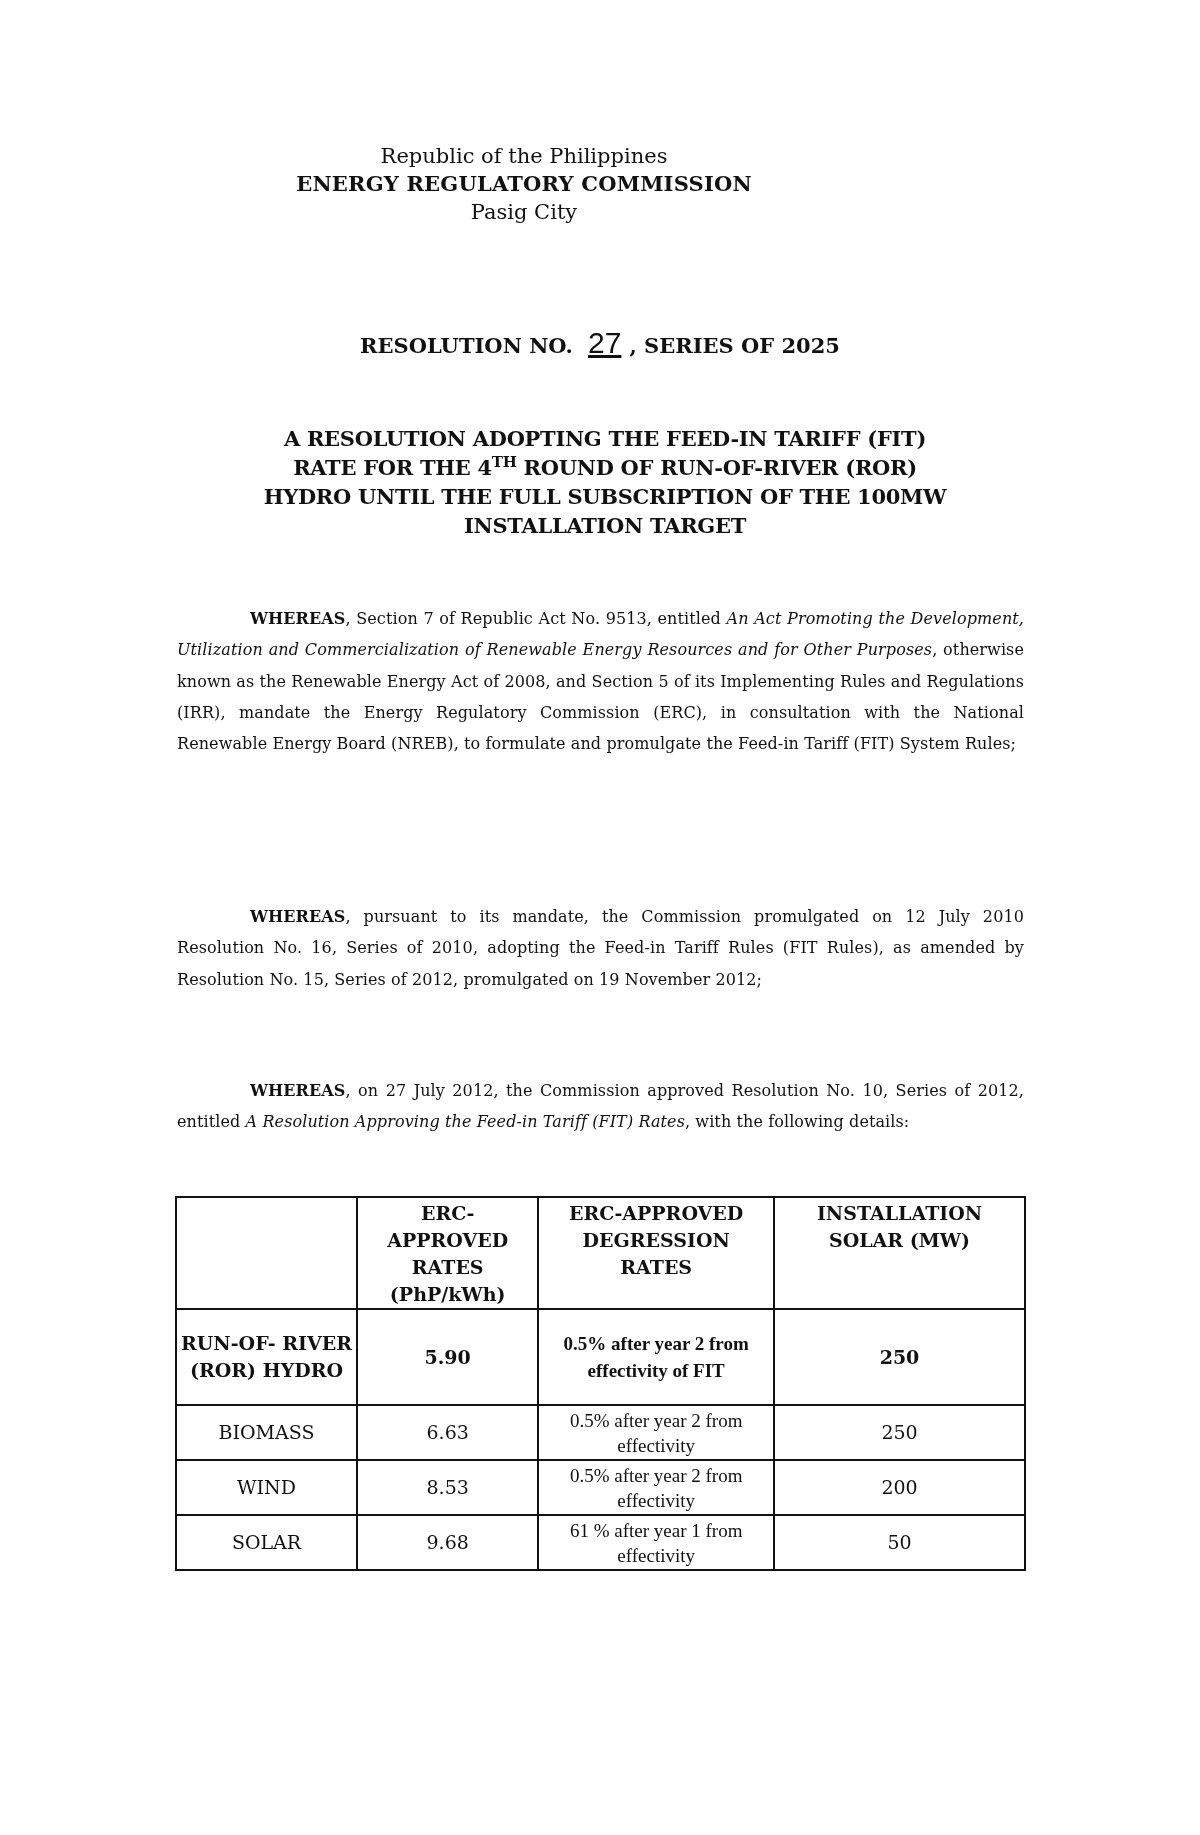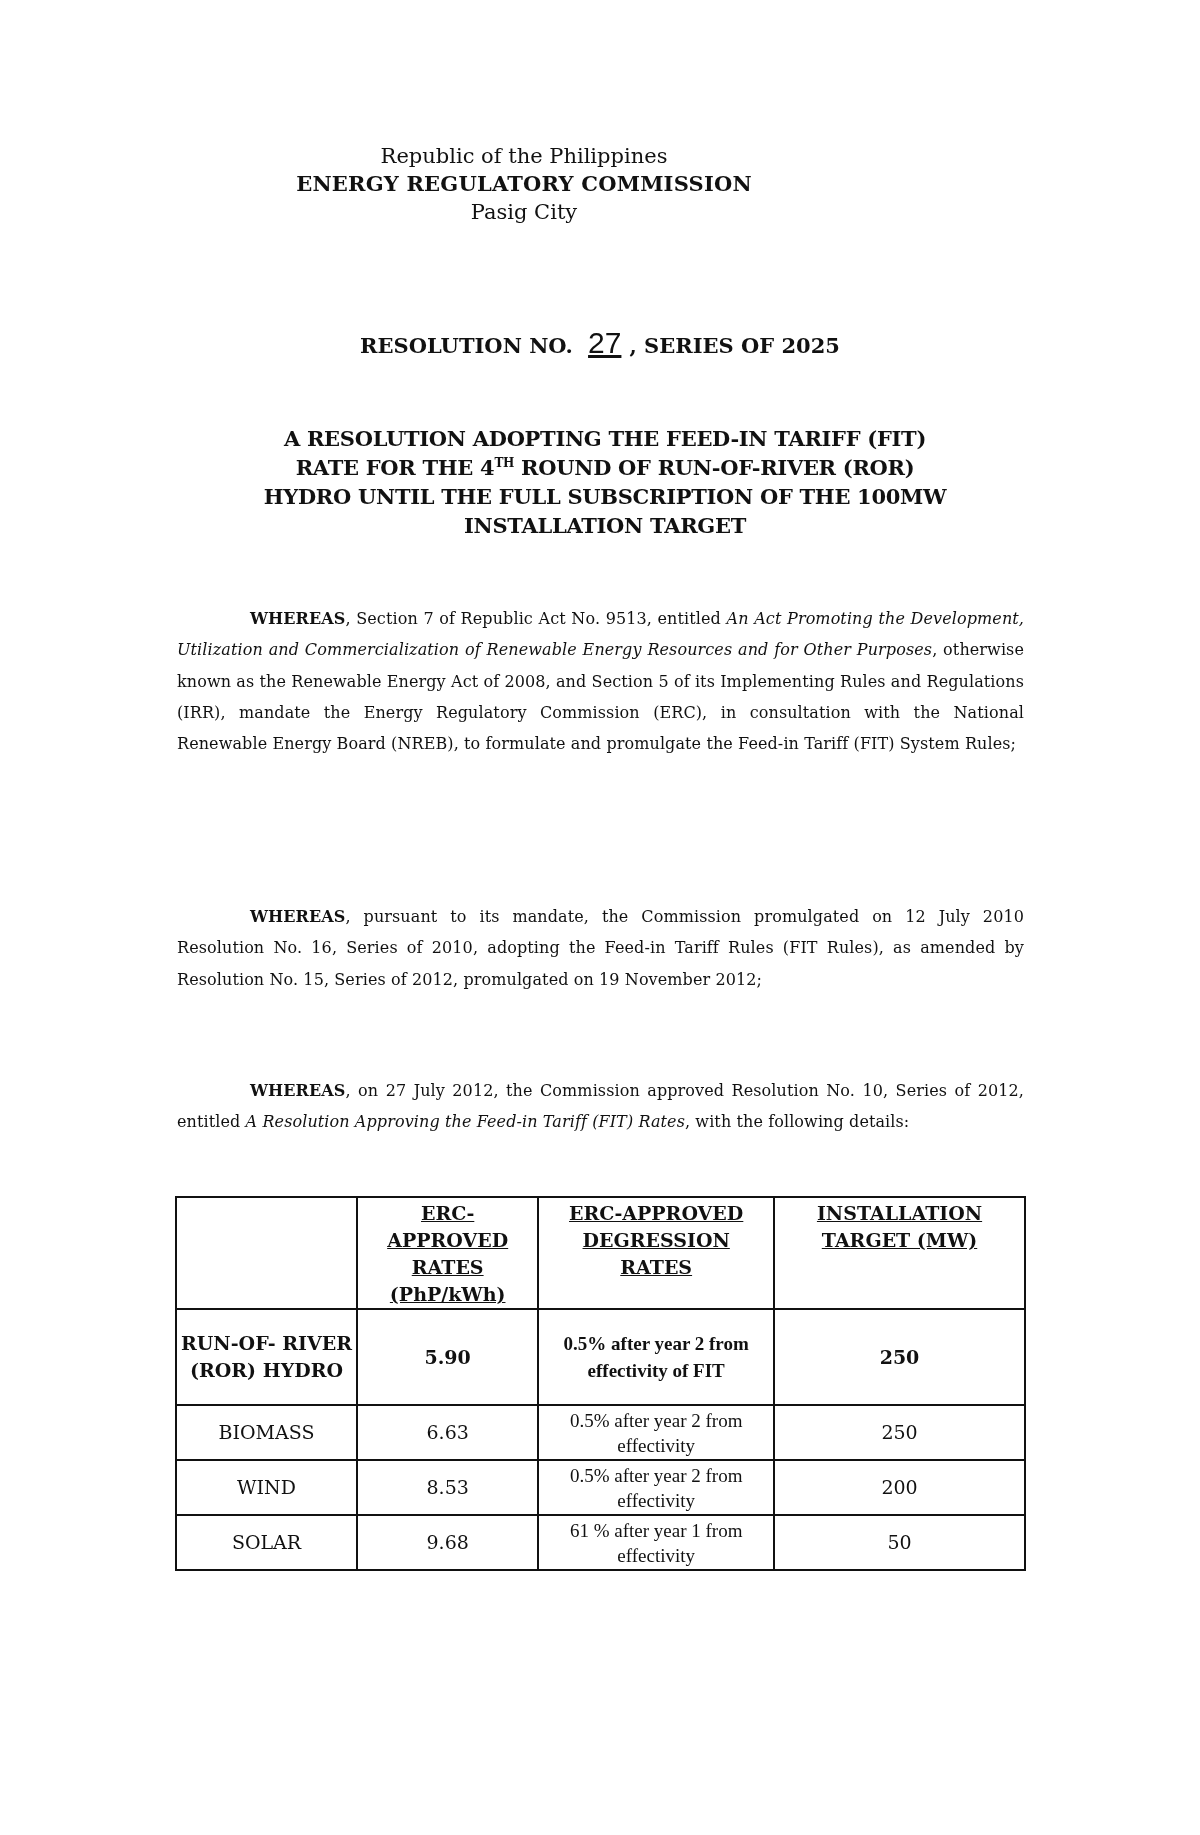--- a/index.html
+++ b/index.html
@@ -11,40 +11,40 @@
             font-size: 21px; line-height: 28px; }
   .header .agency { font-weight: bold; letter-spacing: 0.2px; }
 
   .resno { position: absolute; left: 0; width: 1200px; top: 328px; text-align: center;
            font-size: 21px; font-weight: bold; line-height: 30px; }
   .resno .num { font-family: "Liberation Sans", sans-serif; font-weight: normal; font-size: 30px;
                 text-decoration: underline; text-underline-offset: 2px; padding: 0 8px; }
 
   .title { position: absolute; left: 190px; width: 830px; top: 424px; text-align: center;
            font-size: 21px; font-weight: bold; line-height: 29px; letter-spacing: -0.3px; }
-  .title sup { font-size: 12px; vertical-align: 8px; line-height: 0; }
+  .title sup { font-size: 15px; vertical-align: 8px; line-height: 0; }
 
   .body { position: absolute; left: 177px; width: 847px; font-size: 16px; line-height: 31.3px;
           text-align: justify; letter-spacing: 0.1px; }
   .body p { margin: 0; text-indent: 73px; }
   .body b { font-weight: bold; }
   .p1 { top: 603px; }
   .p2 { top: 901px; }
   .p3 { top: 1075px; }
 
   table.fit { position: absolute; left: 175px; top: 1196px; width: 851px; border-collapse: collapse;
               font-size: 19px; }
   table.fit td, table.fit th { border: 2.5px solid #111; text-align: center; vertical-align: middle;
               padding: 0 4px; }
   table.fit th { font-weight: bold; vertical-align: top; line-height: 27px; padding-top: 2px; }
   table.fit .c1 { width: 178px; }
   table.fit .c2 { width: 176px; }
   table.fit .c3 { width: 233px; }
   table.fit .c4 { width: 248px; }
-  table.fit tr.hdr { height: 109px; text-decoration: underline; }
+  table.fit tr.hdr { height: 109px; }
   table.fit tr.ror { height: 96px; }
   table.fit tr.ror td { font-weight: bold; line-height: 27px; }
   table.fit tr.std { height: 55px; }
   table.fit tr.std td { line-height: 25px; }
   table.fit td.thin-r { border-right-width: 1px; font-family: Liberation Serif, serif; }
   table.fit th.thin-r { border-right-width: 1px; }
 </style>
 </head>
 <body>
 
@@ -79,21 +79,21 @@
   <div class="body p3">
     <p><b>WHEREAS</b><span>, on 27 July 2012, the Commission approved Resolution No. 10, Series of 2012, entitled </span><i>A Resolution Approving the Feed-in Tariff (FIT) Rates</i><span>, with the following details:</span></p>
   </div>
 
   <table class="fit">
     <tbody>
         <tr class="hdr">
       <th class="c1"></th>
       <th class="c2">ERC- APPROVED RATES (PhP/kWh)</th>
       <th class="c3 thin-r">ERC-APPROVED DEGRESSION RATES</th>
-      <th class="c4">INSTALLATION TARGET (MW)</th>
+      <th class="c4">INSTALLATION SOLAR (MW)</th>
     </tr>
     <tr class="ror">
       <td>RUN-OF- RIVER (ROR) HYDRO</td>
       <td>5.90</td>
       <td class="thin-r">0.5% after year 2 from effectivity of FIT</td>
       <td>250</td>
     </tr>
     <tr class="std">
       <td>BIOMASS</td>
       <td>6.63</td>

